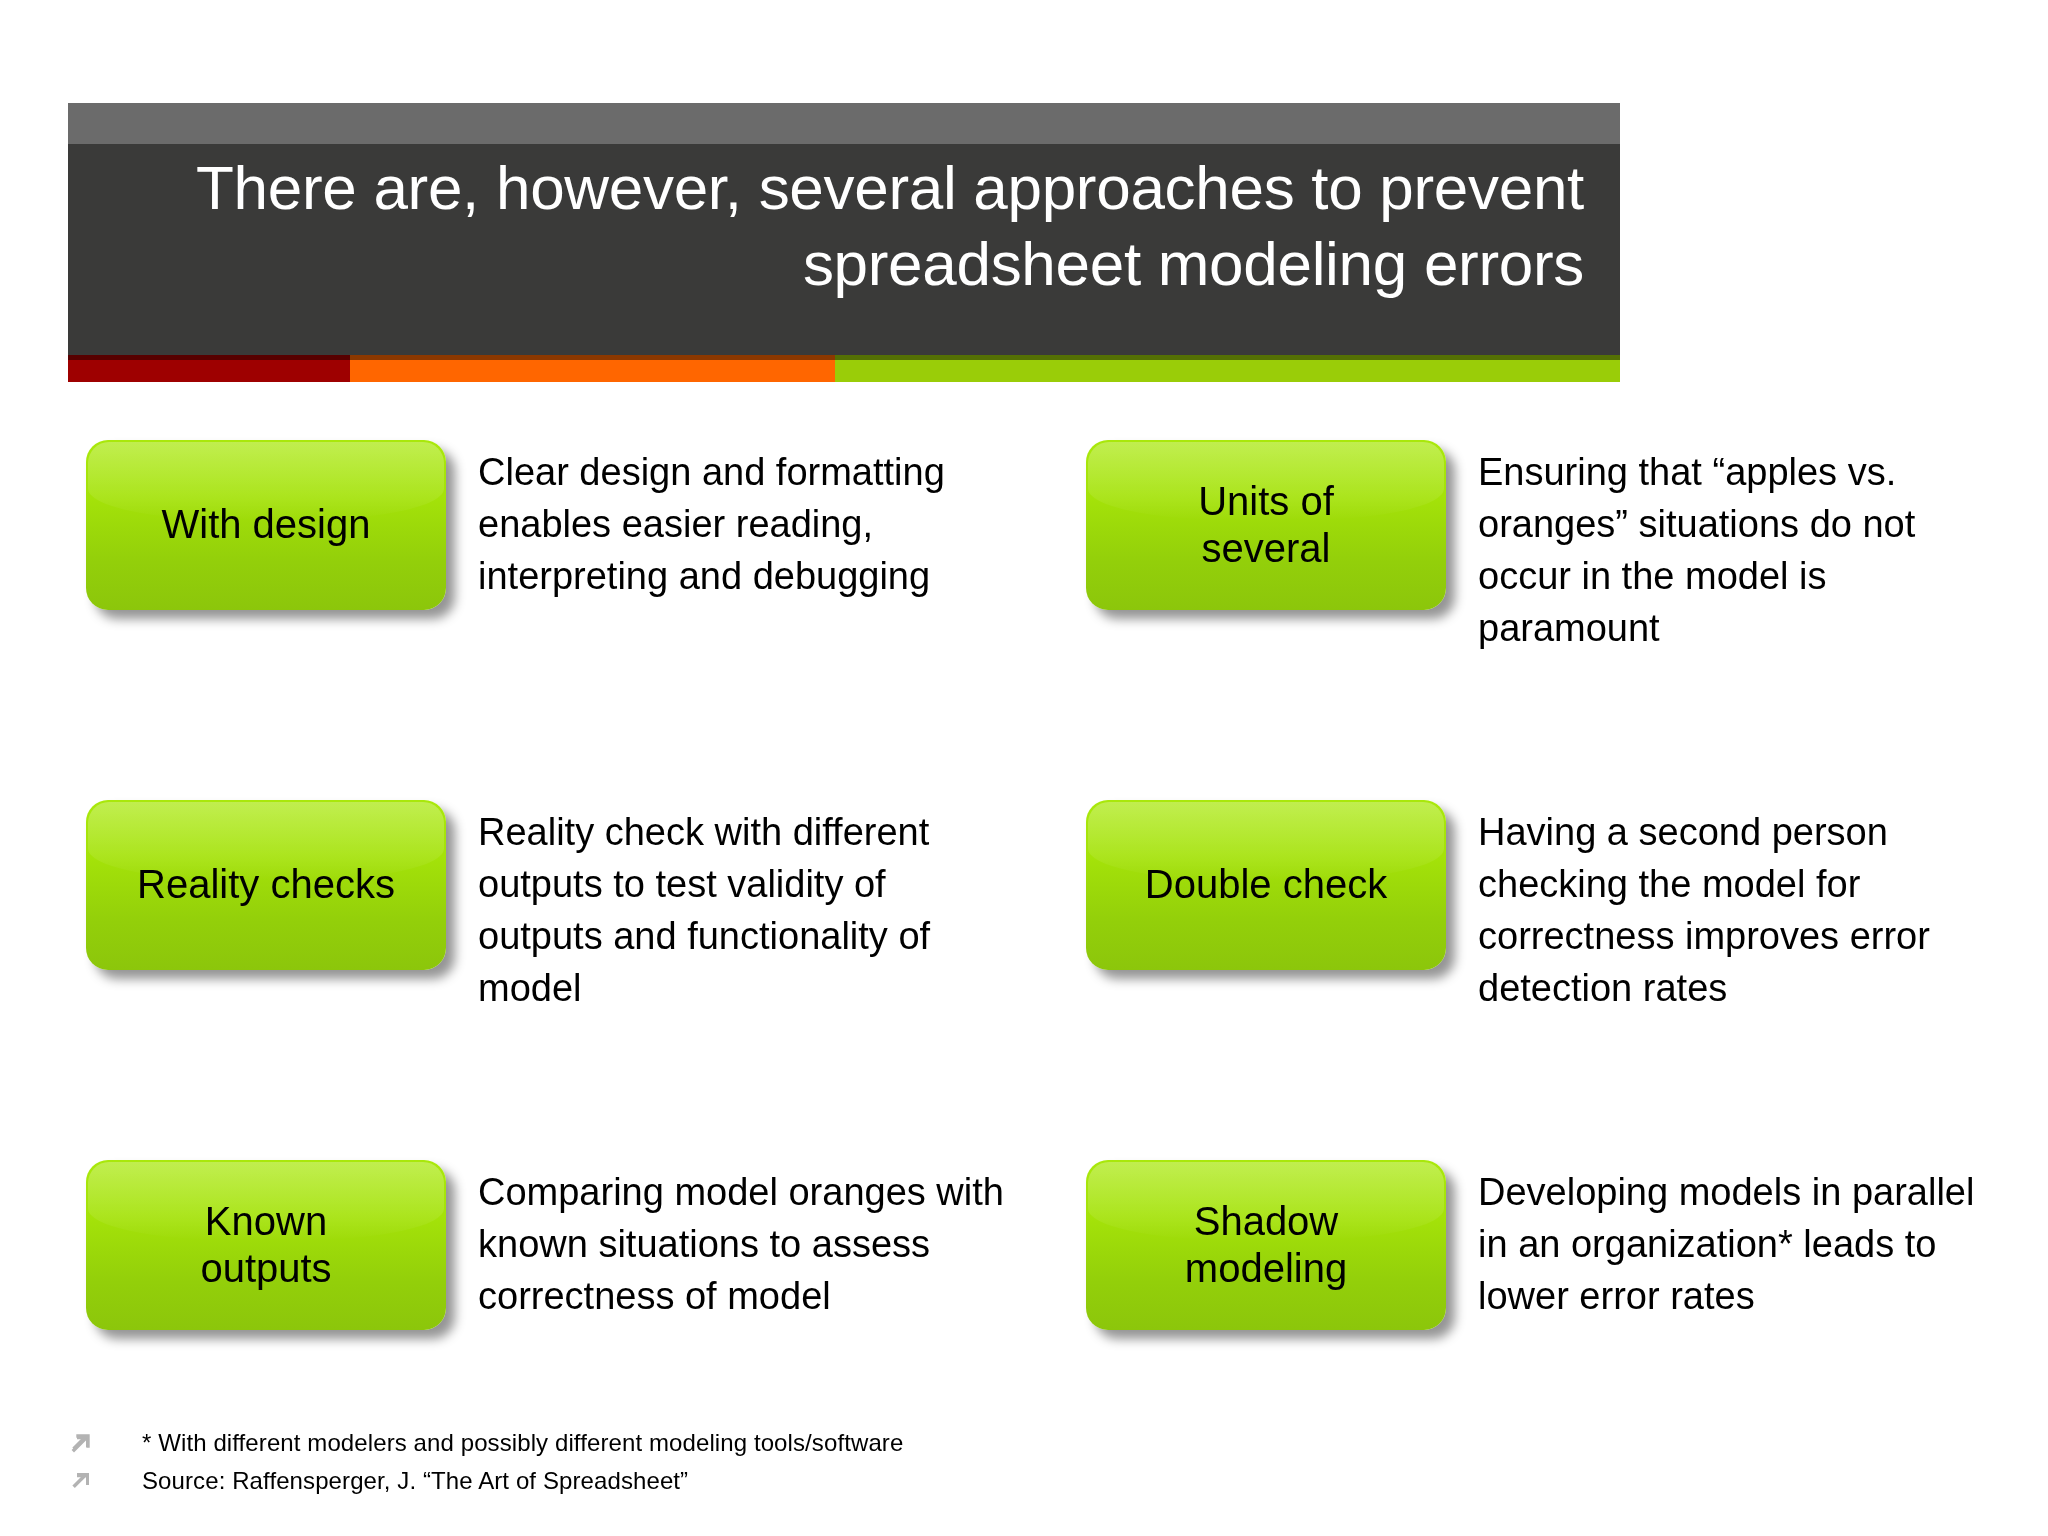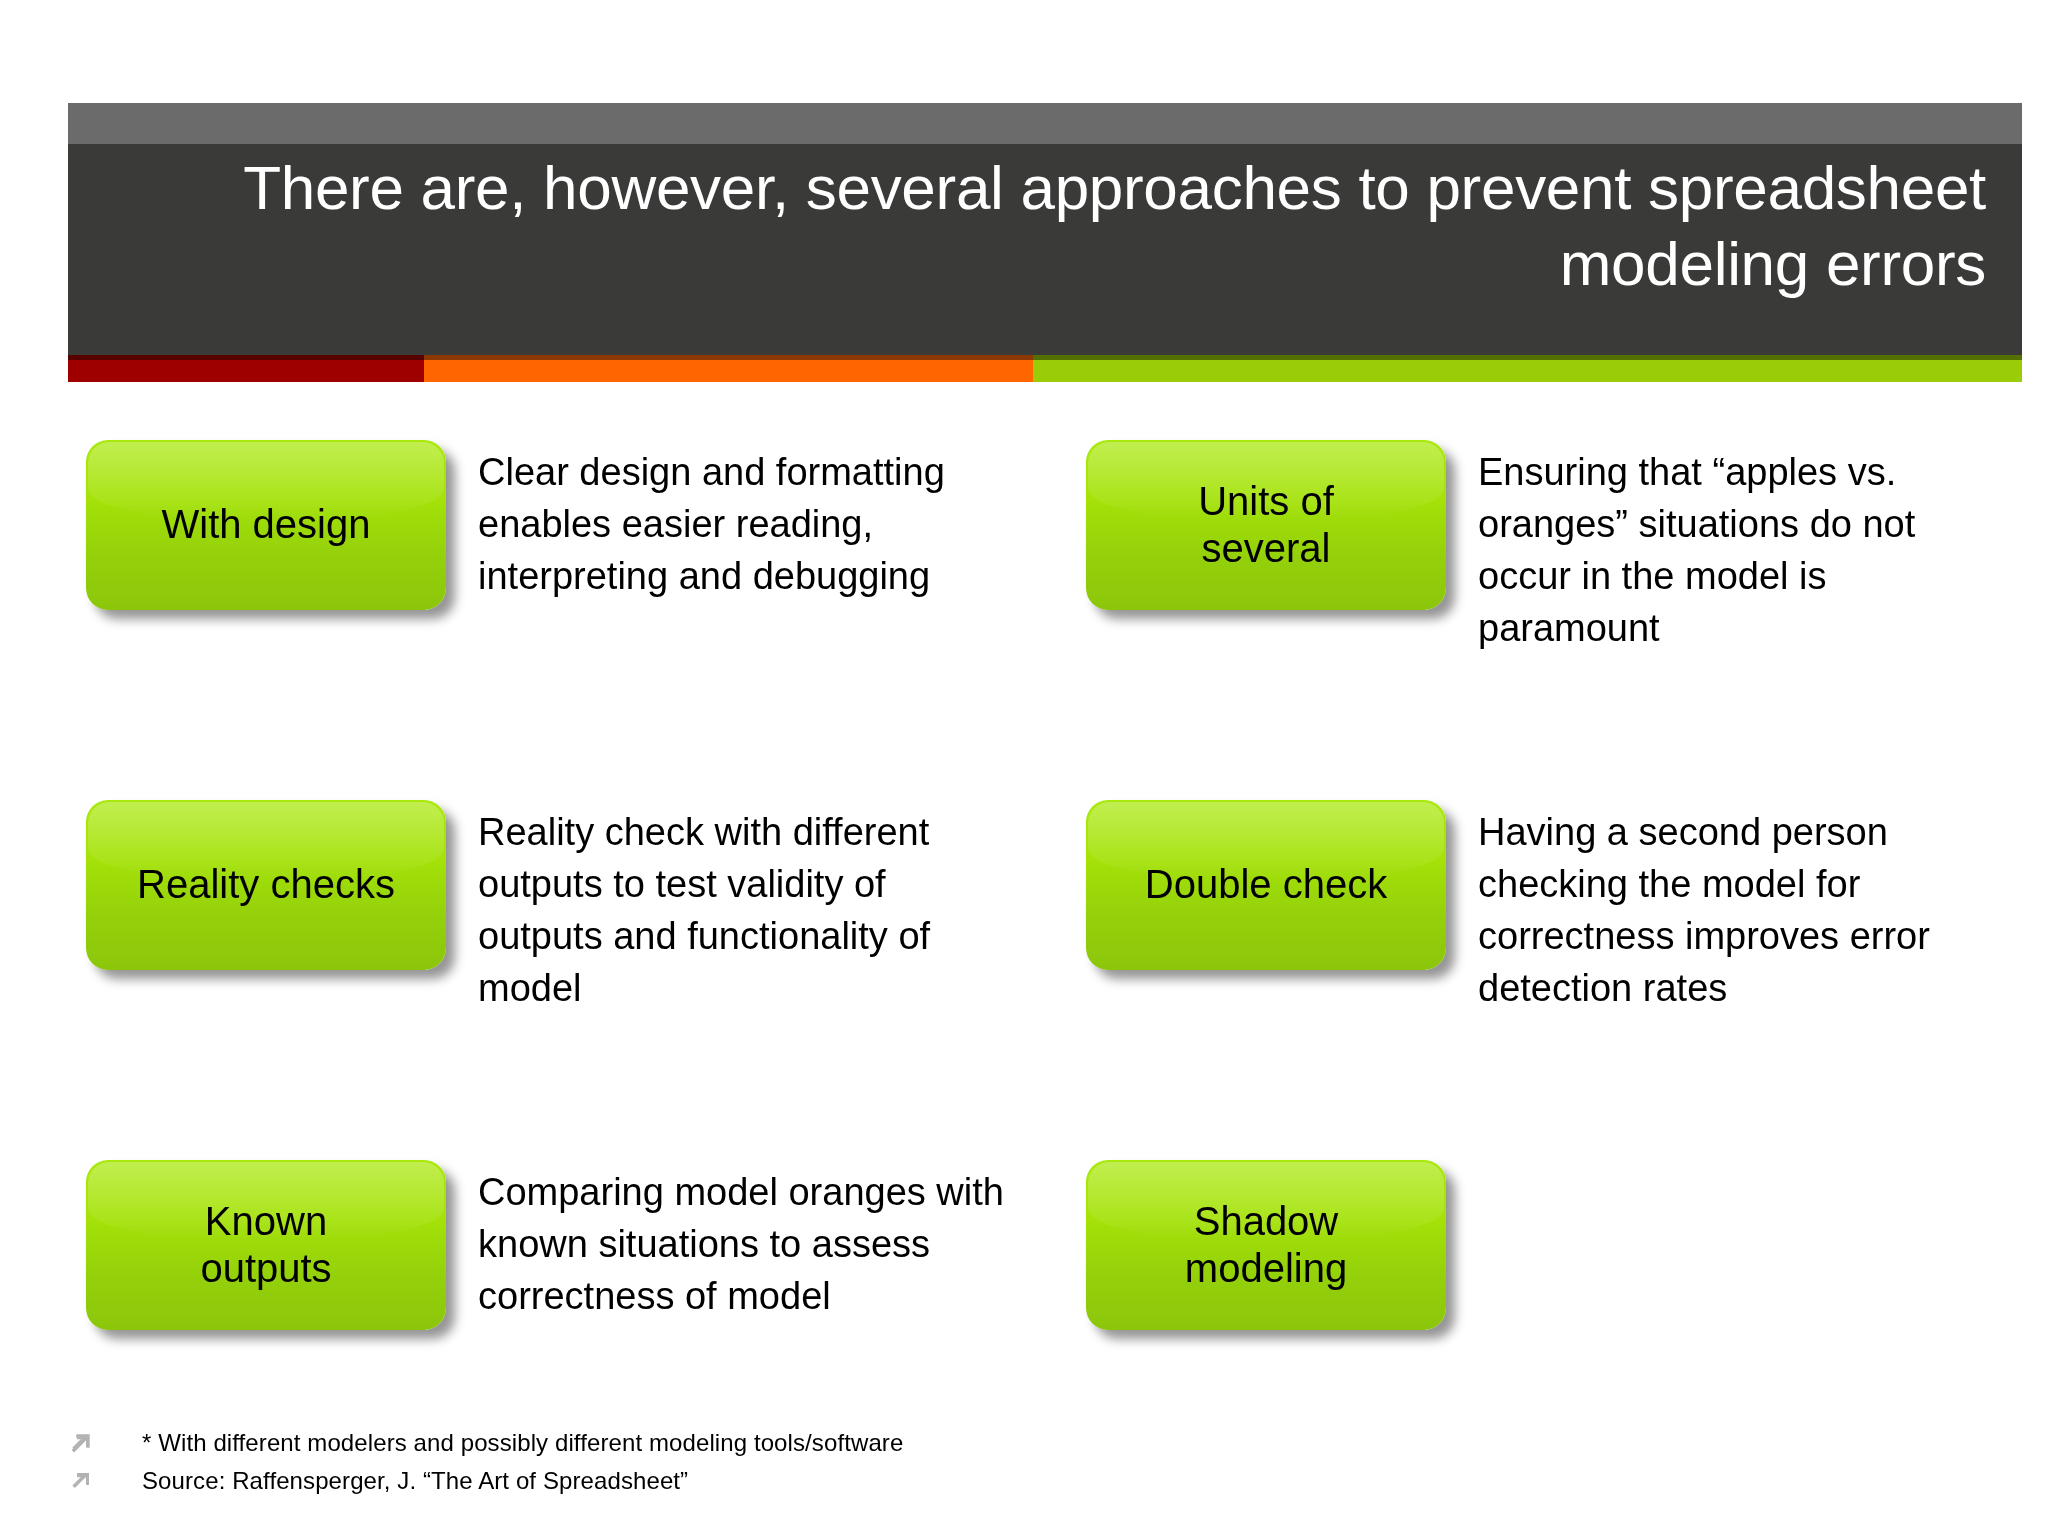--- a/index.html
+++ b/index.html
@@ -14,21 +14,21 @@
     overflow: hidden;
     font-family: "Liberation Sans", sans-serif;
     color: #000000;
   }
 
   
   #title-banner {
     position: absolute;
     left: 68px;
     top: 103px;
-    width: 1954px;
+    width: 1552px;
     height: 279px;
     box-sizing: border-box;
   }
   .banner-top-strip {
     position: absolute;
     left: 0; top: 0;
     width: 100%;
     height: 41px;
     background: #6b6b6b;
   }
@@ -245,20 +245,21 @@
         <div class="desc">Comparing model oranges with known situations to assess correctness of model</div>
       </div>
     </div>
     <div class="half right">
       <div class="half-inner">
         <div class="chip">
           <div class="chip-gloss"></div>
           <span class="chip-label">Shadow
 modeling</span>
         </div>
+        <div class="desc">Developing models in parallel in an organization* leads to lower error rates</div>
       </div>
     </div>
   </div>
 
 </div>
 
 <div id="footnotes">
   <div class="footnote-row">
     <span class="footnote-arrow">
       <svg width="26" height="24" viewBox="0 0 26 24" aria-hidden="true">

